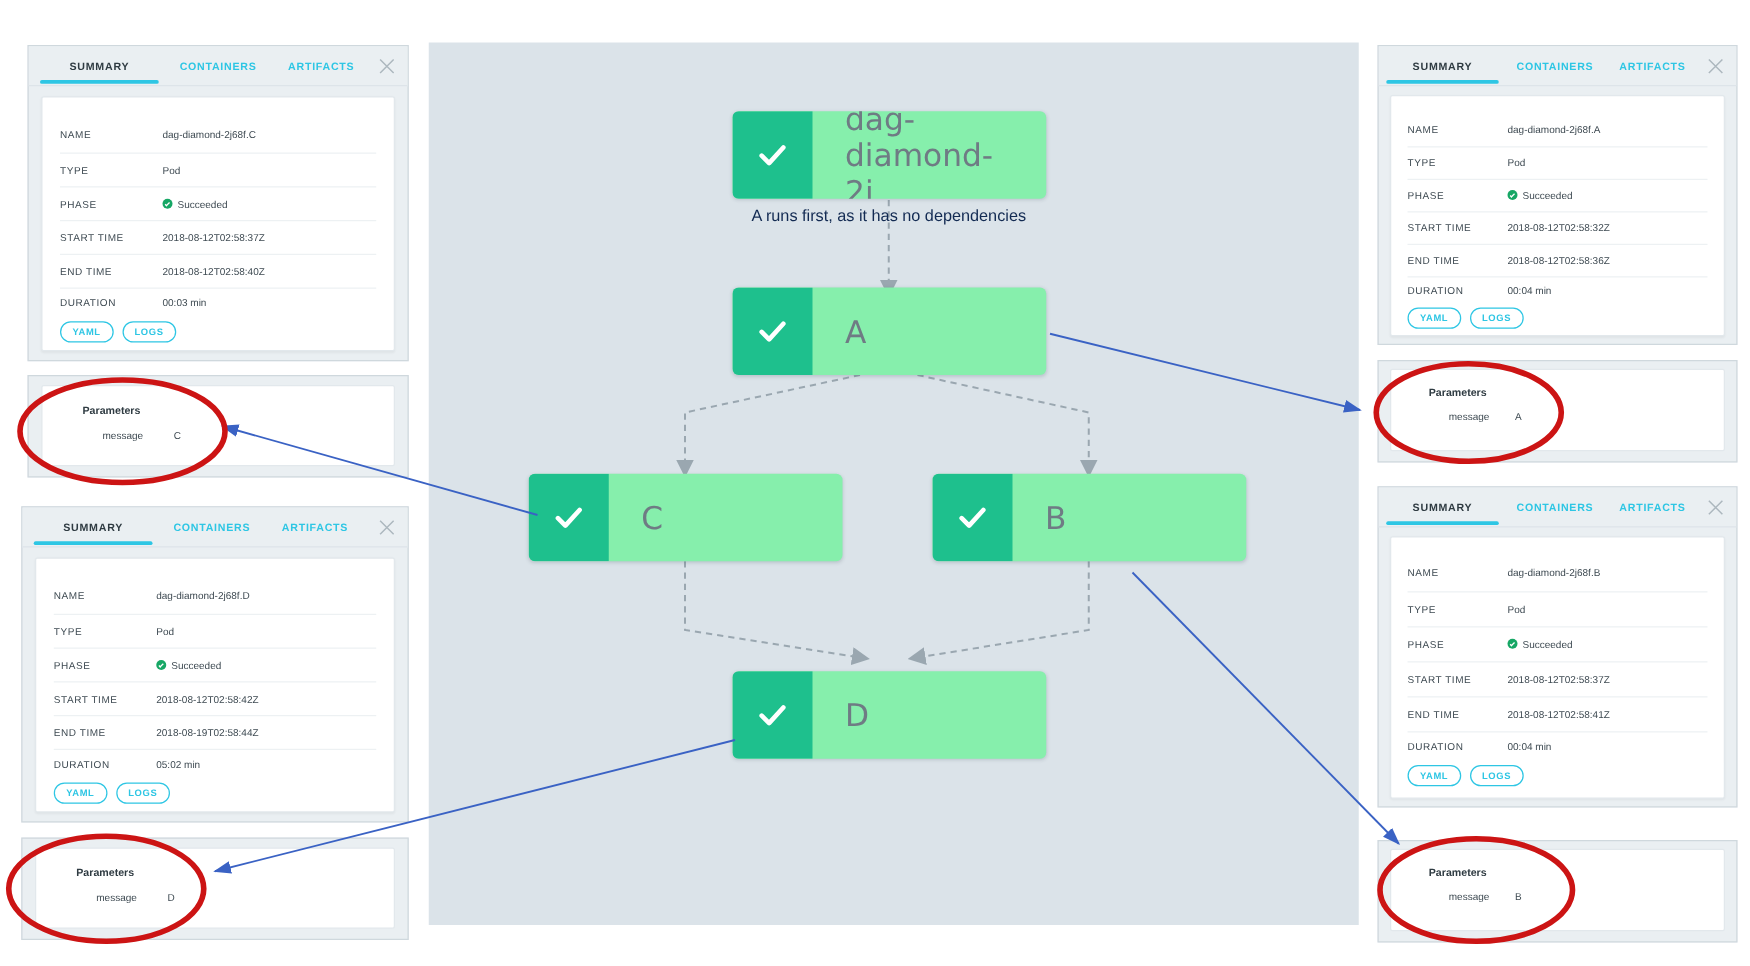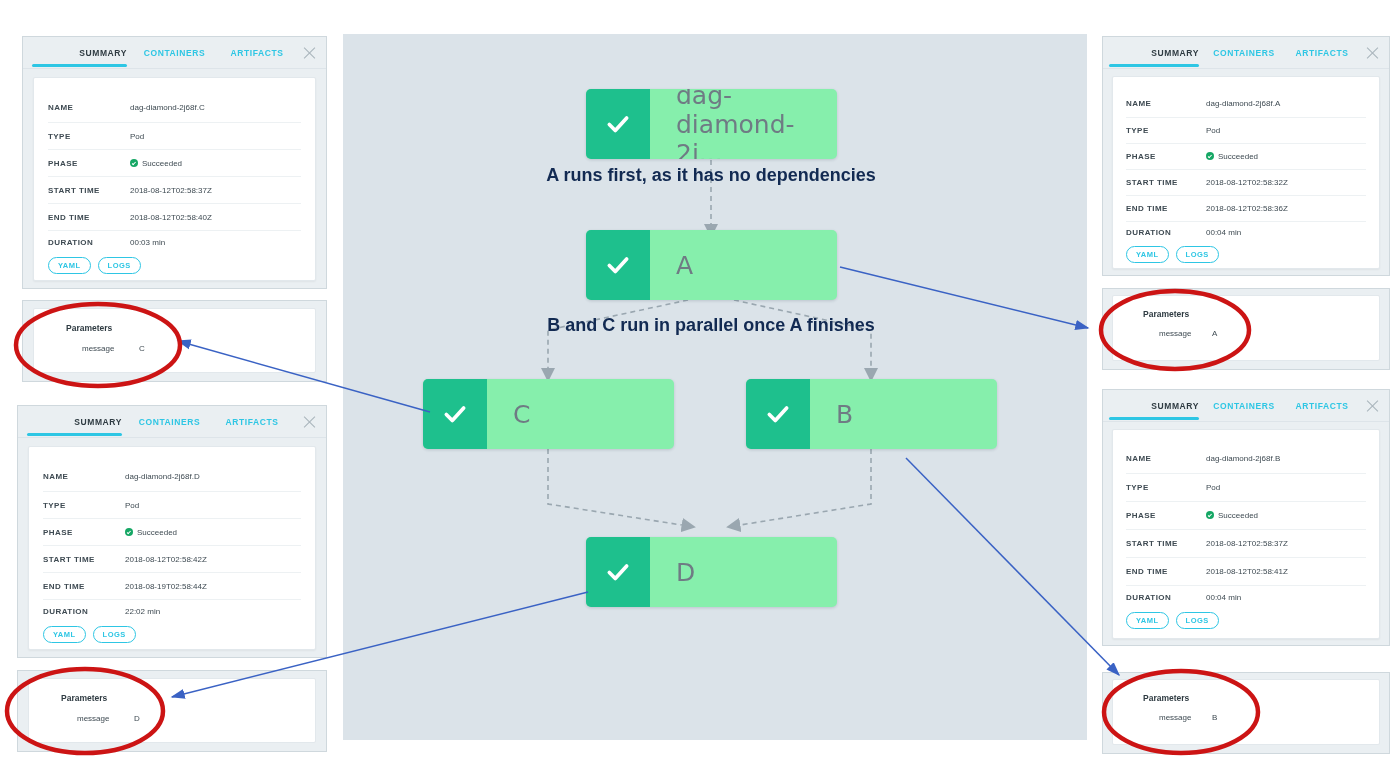--- a/index.html
+++ b/index.html
@@ -11,37 +11,37 @@
     position:absolute;background:#eaeff2;border:1px solid #cfd8dd;box-sizing:border-box;
   }
   .tabbar{
     position:relative;height:31px;background:#eaeff2;display:flex;align-items:center;
     border-bottom:1px solid #dde4e9;
   }
   .tab{
     font-size:8.5px;font-weight:bold;letter-spacing:.6px;color:#2ec6e4;
     text-align:center;cursor:pointer;position:relative;
   }
-  .tab.active{color:#2f3b42;text-align:right;}
+  .tab.active{color:#2f3b42;}
   .tab.active:after{
     content:"";position:absolute;left:0;right:0;bottom:-9px;height:3px;background:#2ec6e4;border-radius:2px;
   }
   .close-x{
     position:absolute;right:10px;top:50%;transform:translateY(-50%);
     width:13px;height:13px;opacity:.55;cursor:pointer;
   }
   .close-x svg{display:block;}
   .card{
     background:#ffffff;border:1px solid #e2e8ec;border-radius:2px;
     box-shadow:0 1px 2px rgba(0,0,0,.05);
   }
   .kv{display:flex;align-items:center;border-bottom:1px solid #edf1f3;}
   .kv:last-of-type{border-bottom:none;}
   .k{
-    font-size:8px;font-weight:bold;letter-spacing:.45px;color:#3e4a52;
+    font-size:8px;font-weight:normal;letter-spacing:.45px;color:#3e4a52;
     flex:0 0 auto;
   }
   .v{font-size:8px;color:#3e4a52;}
   .ok-dot{
     display:inline-block;width:8px;height:8px;border-radius:50%;background:#16a765;
     position:relative;vertical-align:-1px;margin-right:4px;
   }
   .ok-dot:after{
     content:"";position:absolute;left:2px;top:3.2px;width:3px;height:1.4px;
     border-left:1.2px solid #fff;border-bottom:1.2px solid #fff;
@@ -67,21 +67,21 @@
     box-shadow:0 1px 3px rgba(40,60,80,.18);overflow:hidden;
   }
   .node-icon{
     flex:0 0 64px;background:#1ec08d;display:flex;align-items:center;justify-content:center;
   }
   .node-label{
     flex:1;display:flex;align-items:center;padding-left:26px;
     font-size:25px;color:#6f7b84;font-family:"DejaVu Sans",sans-serif;
   }
   .annot{
-    position:absolute;text-align:center;font-size:18px;font-weight:bold;
+    position:absolute;text-align:center;font-size:13px;font-weight:normal;
     color:#122a52;line-height:1.32;
   }
   .overlay{position:absolute;left:0;top:0;width:1400px;height:773px;pointer-events:none;}
 </style>
 </head>
 <body>
 
 <div class="panel" style="left:22px;top:36px;width:305px;height:253px;">
   <div class="tabbar">
     <div class="tab active" style="width:95px;margin-left:9px;">SUMMARY</div>
@@ -161,21 +161,21 @@
     <div class="kv" style="height:26px;">
       <span class="k" style="width:82px;">START TIME</span>
       <span class="v">2018-08-12T02:58:42Z</span>
     </div>
     <div class="kv" style="height:26px;">
       <span class="k" style="width:82px;">END TIME</span>
       <span class="v">2018-08-19T02:58:44Z</span>
     </div>
     <div class="kv" style="height:22px;border-bottom:none;">
       <span class="k" style="width:82px;">DURATION</span>
-      <span class="v">22:02 min</span>
+      <span class="v">05:02 min</span>
     </div>
     <div class="pillrow" style="margin-top:4px;">
       <span class="pill">YAML</span>
       <span class="pill">LOGS</span>
     </div>
   </div>
 </div>
 <div class="panel" style="left:17px;top:670px;width:310px;height:82px;">
   <div class="params-card" style="position:absolute;left:10px;top:7px;right:10px;bottom:8px;padding:14px 0 0 32px;">
     <div class="params-title">Parameters</div>
@@ -323,21 +323,20 @@
 
   <div class="node" style="left:243px;top:196px;width:251px;height:70px;">
     <div class="node-icon">
       <svg viewBox="0 0 24 24" width="26" height="26">
           <path d="M4 12.5 L9.5 18 L20 6.5" stroke="#fff" stroke-width="3.4" fill="none" stroke-linecap="round" stroke-linejoin="round"></path>
         </svg>
     </div>
     <div class="node-label">A</div>
   </div>
 
-  <div class="annot" style="left:188px;top:280px;width:360px;">B and C run in parallel once A finishes</div>
 
   <div class="node" style="left:80px;top:345px;width:251px;height:70px;">
     <div class="node-icon">
       <svg viewBox="0 0 24 24" width="26" height="26">
           <path d="M4 12.5 L9.5 18 L20 6.5" stroke="#fff" stroke-width="3.4" fill="none" stroke-linecap="round" stroke-linejoin="round"></path>
         </svg>
     </div>
     <div class="node-label">C</div>
   </div>
 

